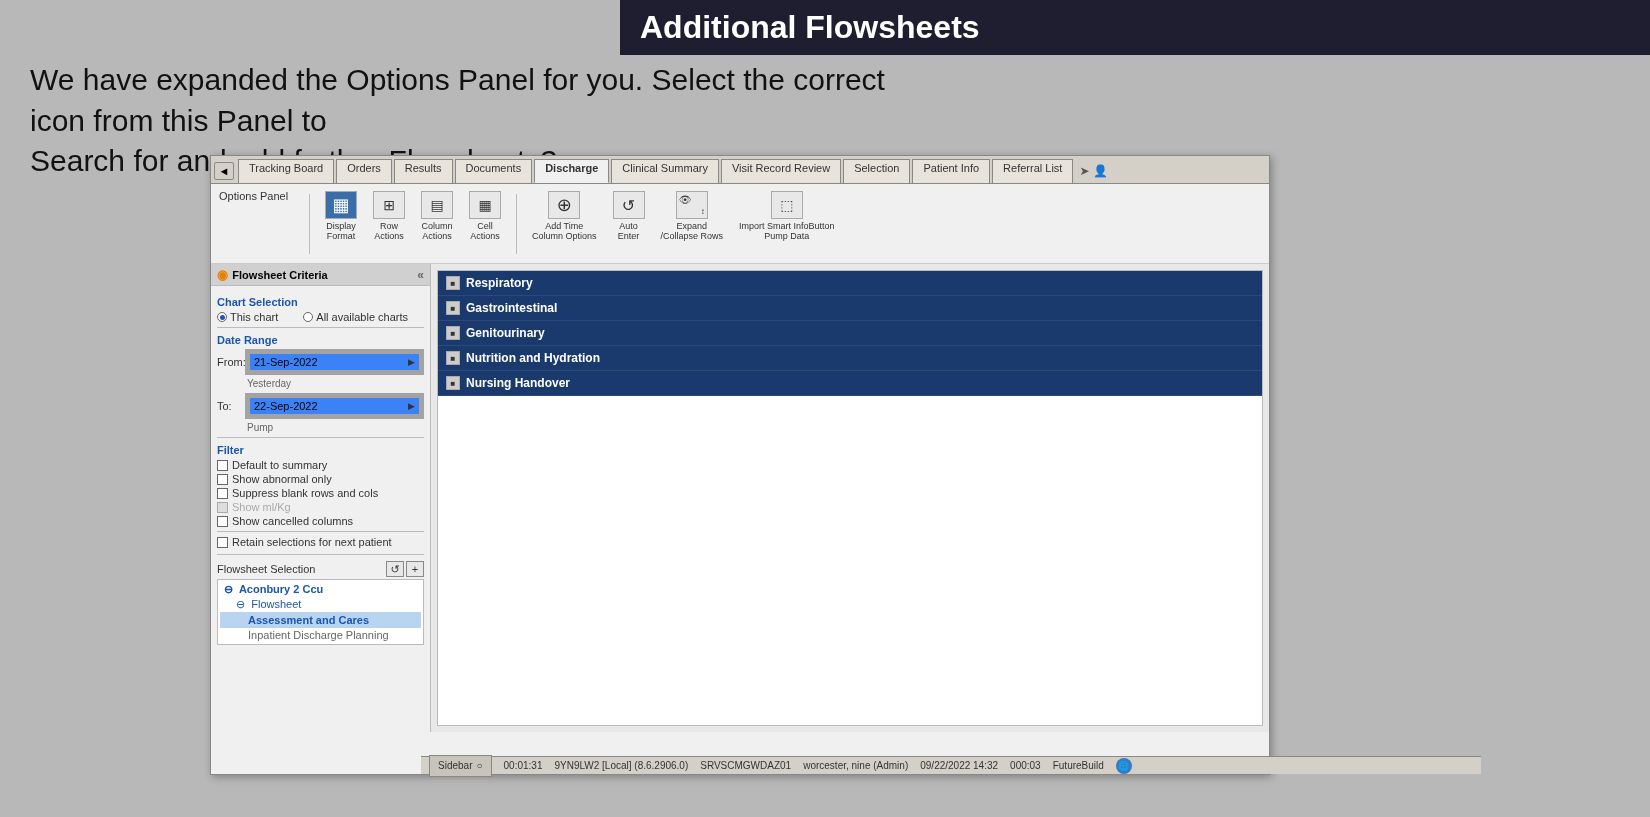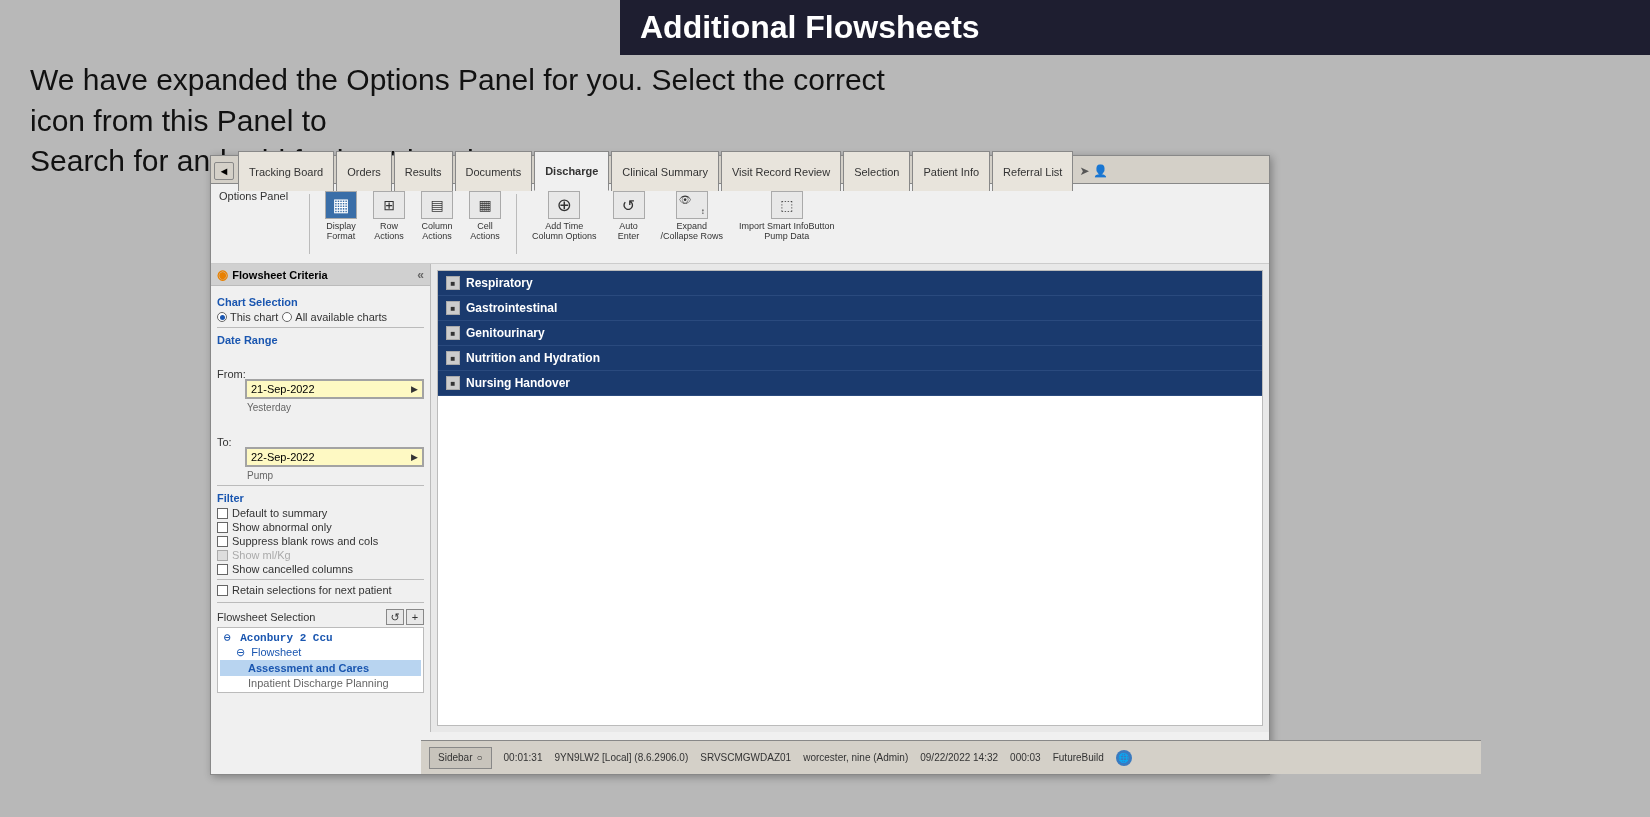--- a/index.html
+++ b/index.html
@@ -46,23 +46,23 @@
       font-size: 11px;
       margin-right: 4px;
     }
     .tab {
       padding: 2px 10px;
       background: #e8e4dc;
       border: 1px solid #888;
       border-bottom: none;
       font-size: 11px;
       cursor: pointer;
-      height: 40px;
-      display: flex;
-      align-items: center;
+      height: 24px;
+      display: flex;
+      align-items: flex-start;
       margin-right: 2px;
       color: #333;
     }
     .tab.active {
       background: #f0f0f0;
       font-weight: bold;
       border-bottom: 1px solid #f0f0f0;
     }
 
     
@@ -170,21 +170,21 @@
       color: #1a56b0;
       font-weight: bold;
       font-size: 11px;
       margin: 6px 0 3px 0;
       display: flex;
       align-items: center;
       gap: 4px;
     }
     .radio-group {
       display: flex;
-      gap: 4px;
+      gap: 25px;
       margin: 3px 0;
       font-size: 11px;
       color: #333;
     }
     .radio-item {
       display: flex;
       align-items: center;
       gap: 3px;
       cursor: pointer;
     }
@@ -216,27 +216,26 @@
       margin: 3px 0;
     }
     .date-label {
       width: 28px;
       font-size: 11px;
       color: #333;
     }
     .date-input {
       flex: 1;
       padding: 2px 4px;
-      border: 2px solid #a3a3a3;
-      background: #fef9c3;
+      border: 5px solid #a3a3a3;
+      background: #3b82f6;
       font-size: 11px;
       display: flex;
       align-items: center;
       justify-content: space-between;
-      margin-top: 30px;
     }
     .date-arrow {
       font-size: 9px;
       color: #333;
     }
     .date-hint {
       font-size: 10px;
       color: #666;
       margin-left: 30px;
     }
@@ -285,21 +284,21 @@
       align-items: center;
       justify-content: center;
       font-size: 11px;
       cursor: pointer;
     }
     .tree-item {
       font-size: 11px;
       cursor: pointer;
       padding: 1px 0;
     }
-    .tree-item.level0 { padding-left: 4px; color: #1a56b0; font-weight: bold; font-family: Liberation Mono, monospace; }
+    .tree-item.level0 { padding-left: 4px; color: #1a56b0; font-weight: bold; }
     .tree-item.level1 { padding-left: 16px; color: #1a56b0; }
     .tree-item.level2 { padding-left: 28px; color: #1a56b0; font-weight: bold; }
     .tree-item.level3 { padding-left: 28px; color: #666; }
     .tree-item .tree-icon { margin-right: 3px; }
 
     
     .right-panel {
       flex: 1;
       display: flex;
       flex-direction: column;
@@ -335,21 +334,21 @@
       font-size: 8px;
       color: #333;
       flex-shrink: 0;
     }
 
     
     .status-bar {
       position: absolute;
       bottom: 0; left: 210px;
       width: 1060px;
-      height: 34px;
+      height: 18px;
       background: #d4d0c8;
       border-top: 1px solid #888;
       display: flex;
       align-items: center;
       font-size: 10px;
       color: #333;
       padding: 0 8px;
       gap: 12px;
     }
     .sidebar-toggle {

